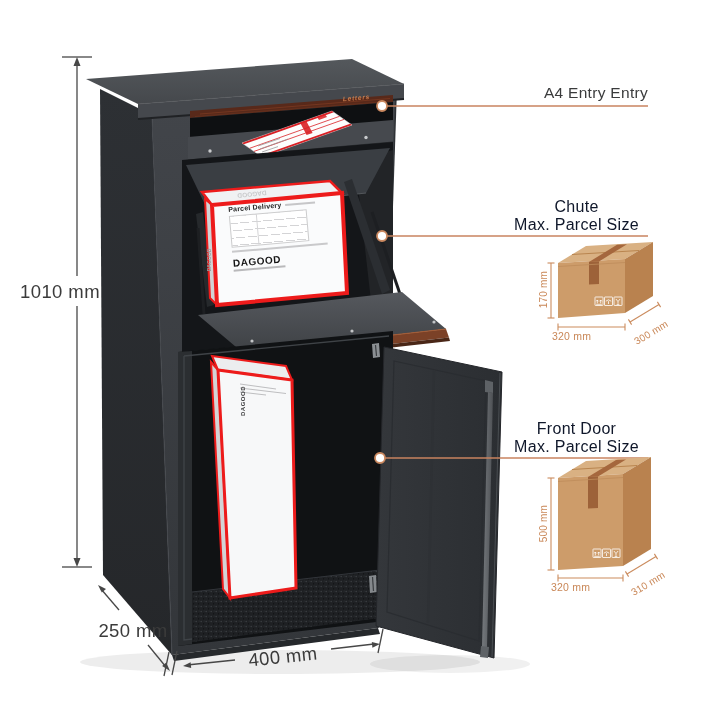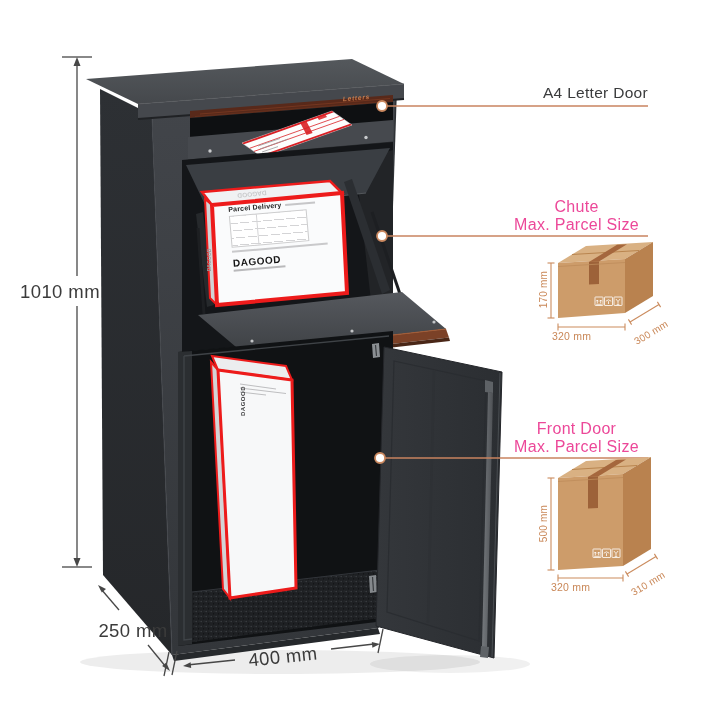--- a/index.html
+++ b/index.html
@@ -1,20 +1,20 @@
 <!DOCTYPE html>
 <html><head>
 <meta charset="utf-8">
 <style>
   html,body{margin:0;padding:0;background:#fff;}
   .stage{position:relative;width:720px;height:720px;background:#ffffff;overflow:hidden;
          font-family:"Liberation Sans",sans-serif;color:#3A3B3C;}
   .stage svg{position:absolute;left:0;top:0;}
   .ov{position:absolute;white-space:nowrap;}
-  .lbl{font-size:16px;letter-spacing:.3px;color:#ec4899;line-height:17.5px;text-align:center;}
+  .lbl{font-size:16px;letter-spacing:.3px;color:#0f172a;line-height:17.5px;text-align:center;}
   .lbl-a4{font-size:15.5px;letter-spacing:.3px;text-align:right;}
   .dim{font-size:18.5px;letter-spacing:.4px;color:#3b3b3b;text-align:center;}
   .sdim{font-size:10px;letter-spacing:.2px;color:#C98757;text-align:center;}
   .sdim2{font-size:10.5px;letter-spacing:.2px;color:#C98757;text-align:left;}
   .letters{font-size:6.5px;font-style:italic;font-weight:bold;letter-spacing:.8px;color:#C77A4C;
            transform:rotate(-4.5deg);transform-origin:100% 50%;text-align:right;}
   .plabel{width:112px;transform:rotate(-5deg);transform-origin:0 0;}
   .plabel .t{font-size:7px;font-weight:bold;color:#1c1c1c;letter-spacing:.2px;}
   .plabel .t span{display:inline-block;width:30px;height:2px;background:#c6c6c8;margin-left:4px;vertical-align:middle;}
   .plabel .form{position:relative;margin-top:3px;width:76px;height:30px;border:1px solid #cccccd;
@@ -260,21 +260,21 @@
       <line x1="558" y1="578" x2="623" y2="578"></line>
       <line x1="558" y1="574.5" x2="558" y2="581.5"></line>
       <line x1="623" y1="574.5" x2="623" y2="581.5"></line>
       <line x1="627" y1="574" x2="656" y2="556.5"></line>
       <line x1="625.4" y1="571.4" x2="628.6" y2="576.6"></line>
       <line x1="654.4" y1="553.9" x2="657.6" y2="559.1"></line>
     </g>
   </g>
 </svg>
 
-<div class="ov lbl-a4" style="left:450px;top:84px;width:198px;">A4 Letter Door</div>
+<div class="ov lbl-a4" style="left:450px;top:84px;width:198px;">A4 Entry Entry</div>
 
 <div class="ov lbl" style="left:505px;top:198px;width:143px;">
   <div>Chute</div>
   <div>Max. Parcel Size</div>
 </div>
 
 <div class="ov lbl" style="left:505px;top:420px;width:143px;">
   <div>Front Door</div>
   <div>Max. Parcel Size</div>
 </div>

